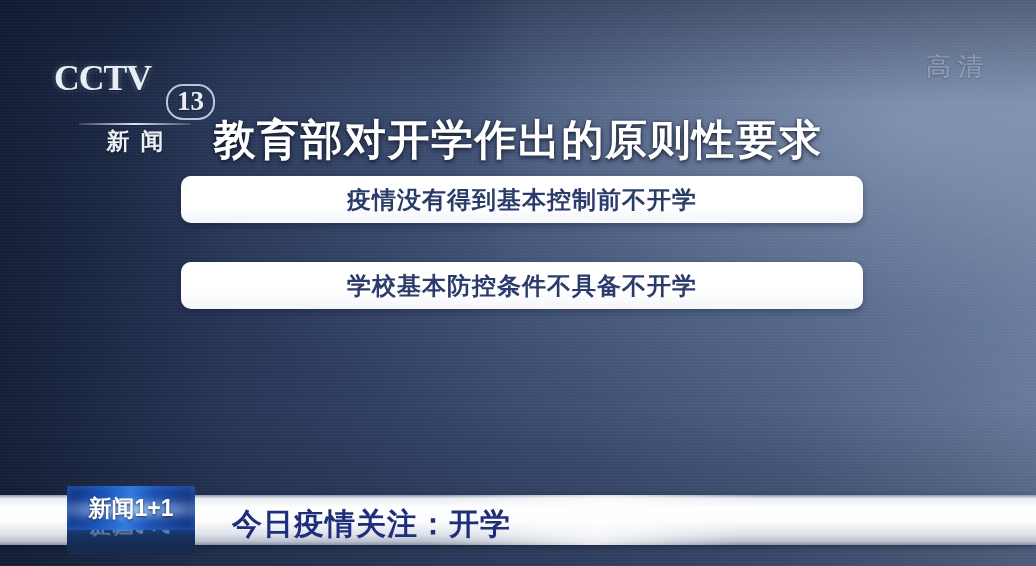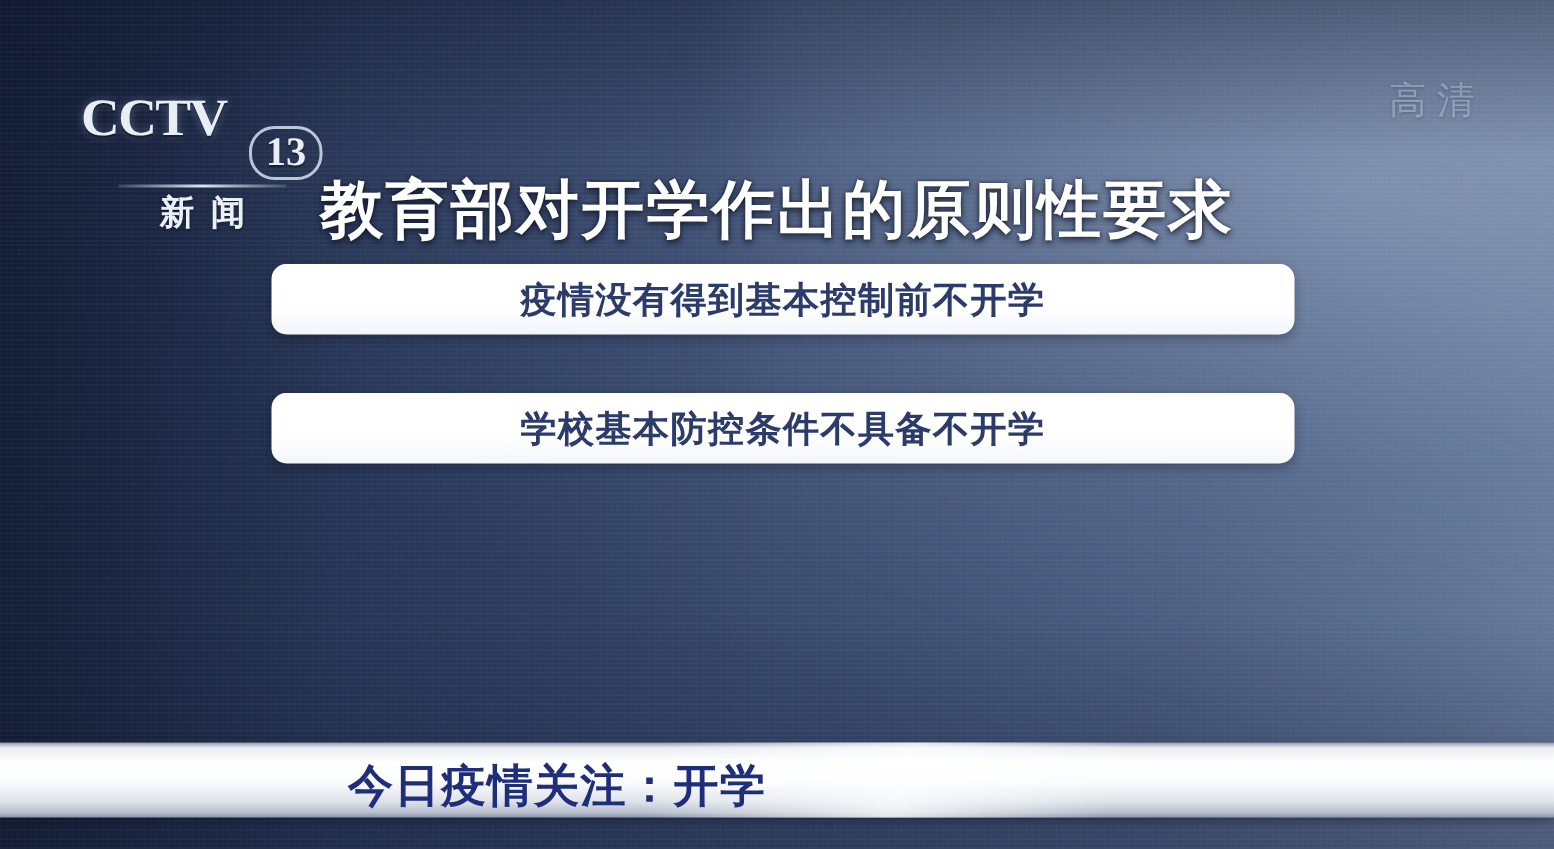--- a/index.html
+++ b/index.html
@@ -309,19 +309,28 @@
       <span class="pill-text">疫情没有得到基本控制前不开学</span>
     </div>
     <div class="pill">
       <span class="pill-text">学校基本防控条件不具备不开学</span>
     </div>
   </div>
 
   <div class="lower-third">
     <div class="lt-bar"></div>
 
+    <div class="lt-logo">
+      <div class="lt-logo-face">
+        <span class="lt-logo-text">新闻1+1</span>
+      </div>
+      <div class="lt-logo-reflection">
+        <span>新闻1+1</span>
+        <div class="lt-reflect-fade"></div>
+      </div>
+    </div>
 
     <div class="lt-title">
       <span class="lt-title-text">今日疫情关注：开学</span>
     </div>
   </div>
 
 </div>
 
 </body></html>

